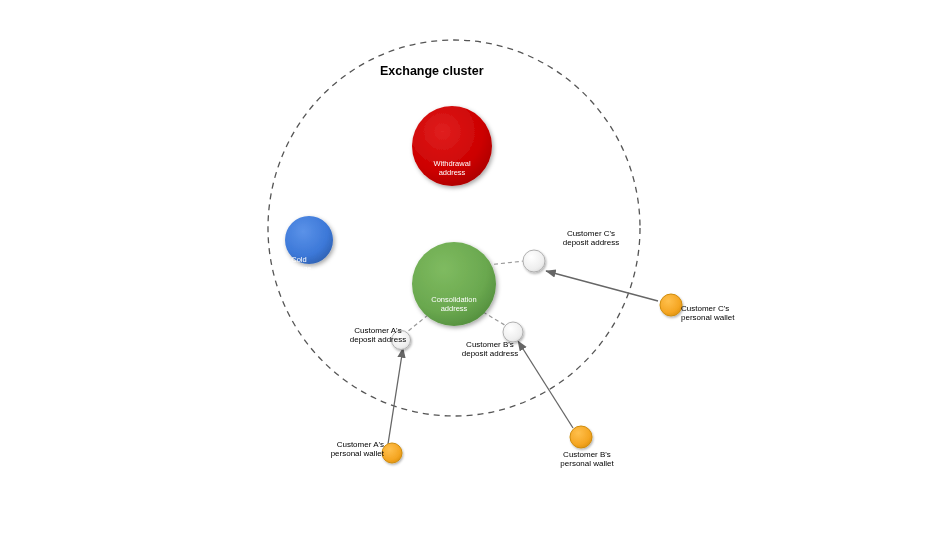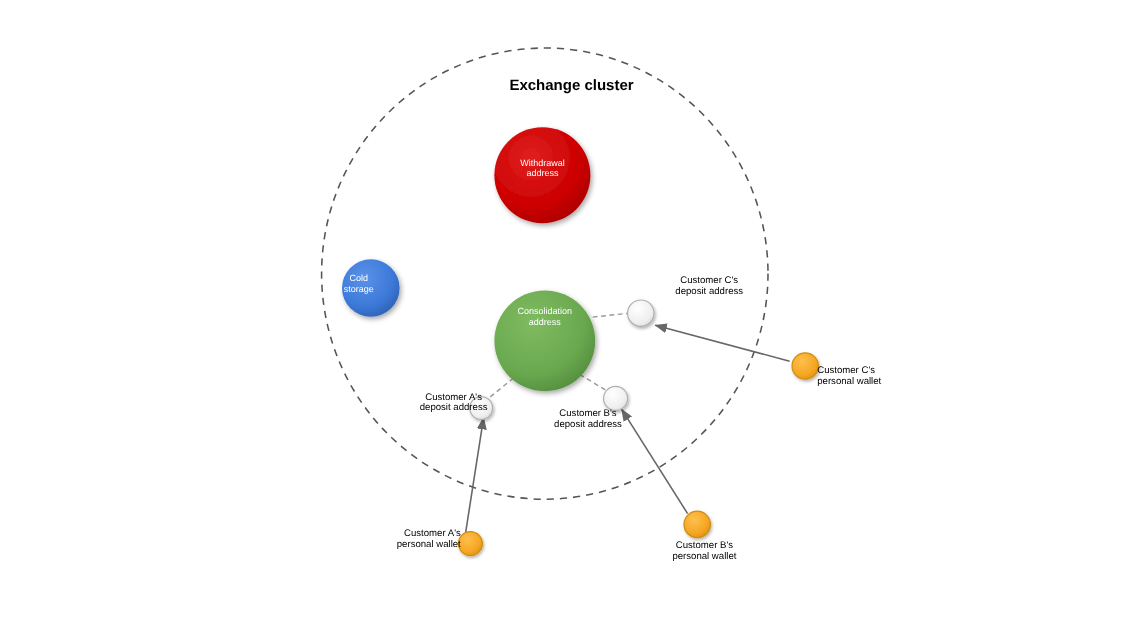--- a/index.html
+++ b/index.html
@@ -30,26 +30,27 @@
     line-height: 1.15;
   }
   .node-label {
     position: absolute;
     color: #ffffff;
     font-family: "Liberation Sans", sans-serif;
     text-align: center;
     line-height: 1.15;
     white-space: pre;
     pointer-events: none;
+    margin-top: 28px;
   }
   .cluster-title {
     font-size: 12.5px;
     font-weight: bold;
     color: #000000;
-    text-align: right;
+    text-align: left;
   }
   .cap {
     font-size: 8px;
     font-weight: normal;
     text-align: center;
   }
 </style>
 </head>
 <body>
 
@@ -115,21 +116,21 @@
   <circle cx="392" cy="453" r="10" fill="url(#gradOrange)" stroke="#cf8d11" stroke-width="1" filter="url(#shadowSm)"></circle>
   <circle cx="581" cy="437" r="11" fill="url(#gradOrange)" stroke="#cf8d11" stroke-width="1" filter="url(#shadowSm)"></circle>
 </svg>
 
 <div class="lbl cluster-title" style="left:380px; top:64px; width:148px;">Exchange cluster</div>
 
 <div class="node-label" style="left:402px; top:132px; width:100px; font-size:7.5px;">Withdrawal
 address</div>
 <div class="node-label" style="left:269px; top:228px; width:60px; font-size:7.5px;">Cold
 storage</div>
-<div class="node-label" style="left:404px; top:256px; width:100px; font-size:7.5px;">Consolidation
+<div class="node-label" style="left:404px; top:268px; width:100px; font-size:7.5px;">Consolidation
 address</div>
 
 <div class="lbl cap" style="left:541px; top:229px; width:100px;">Customer C's
 deposit address</div>
 <div class="lbl cap" style="left:337px; top:326px; width:82px;">Customer A's
 deposit address</div>
 <div class="lbl cap" style="left:447px; top:340px; width:86px;">Customer B's
 deposit address</div>
 <div class="lbl cap" style="left:681px; top:304px; width:90px; text-align:left;">Customer C's
 personal wallet</div>

